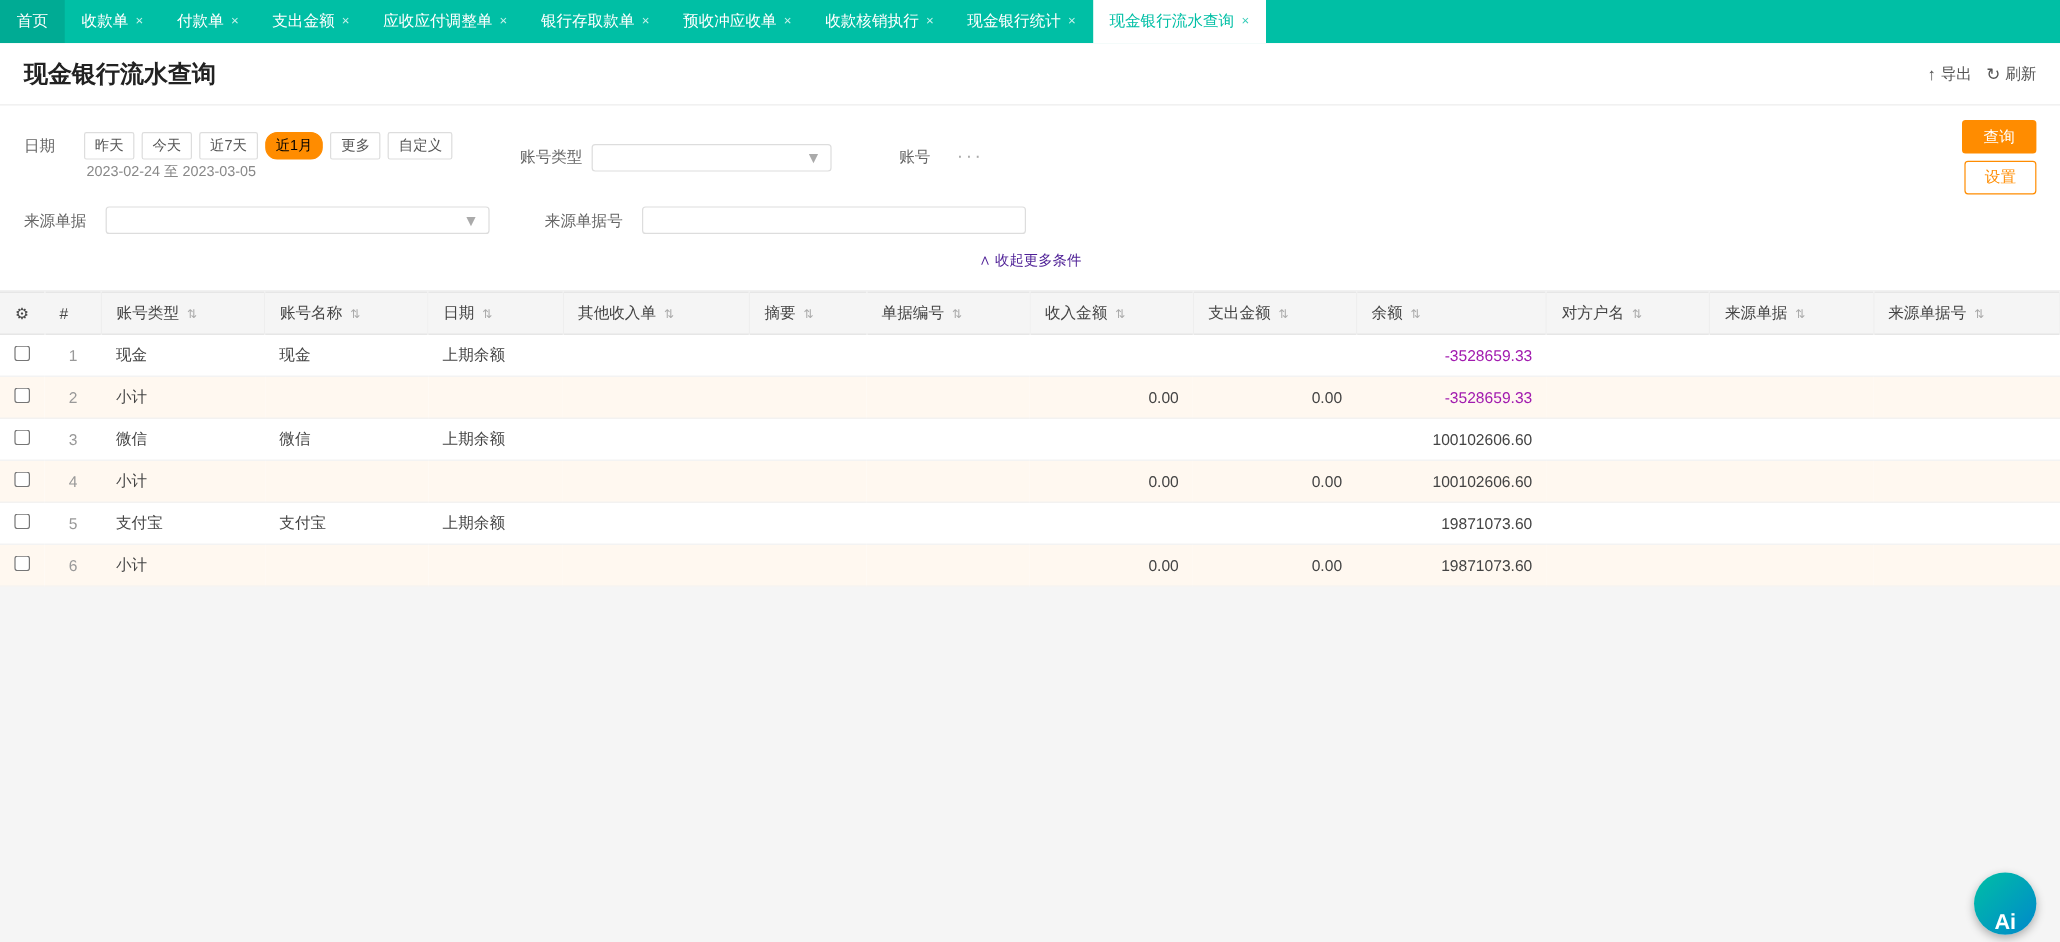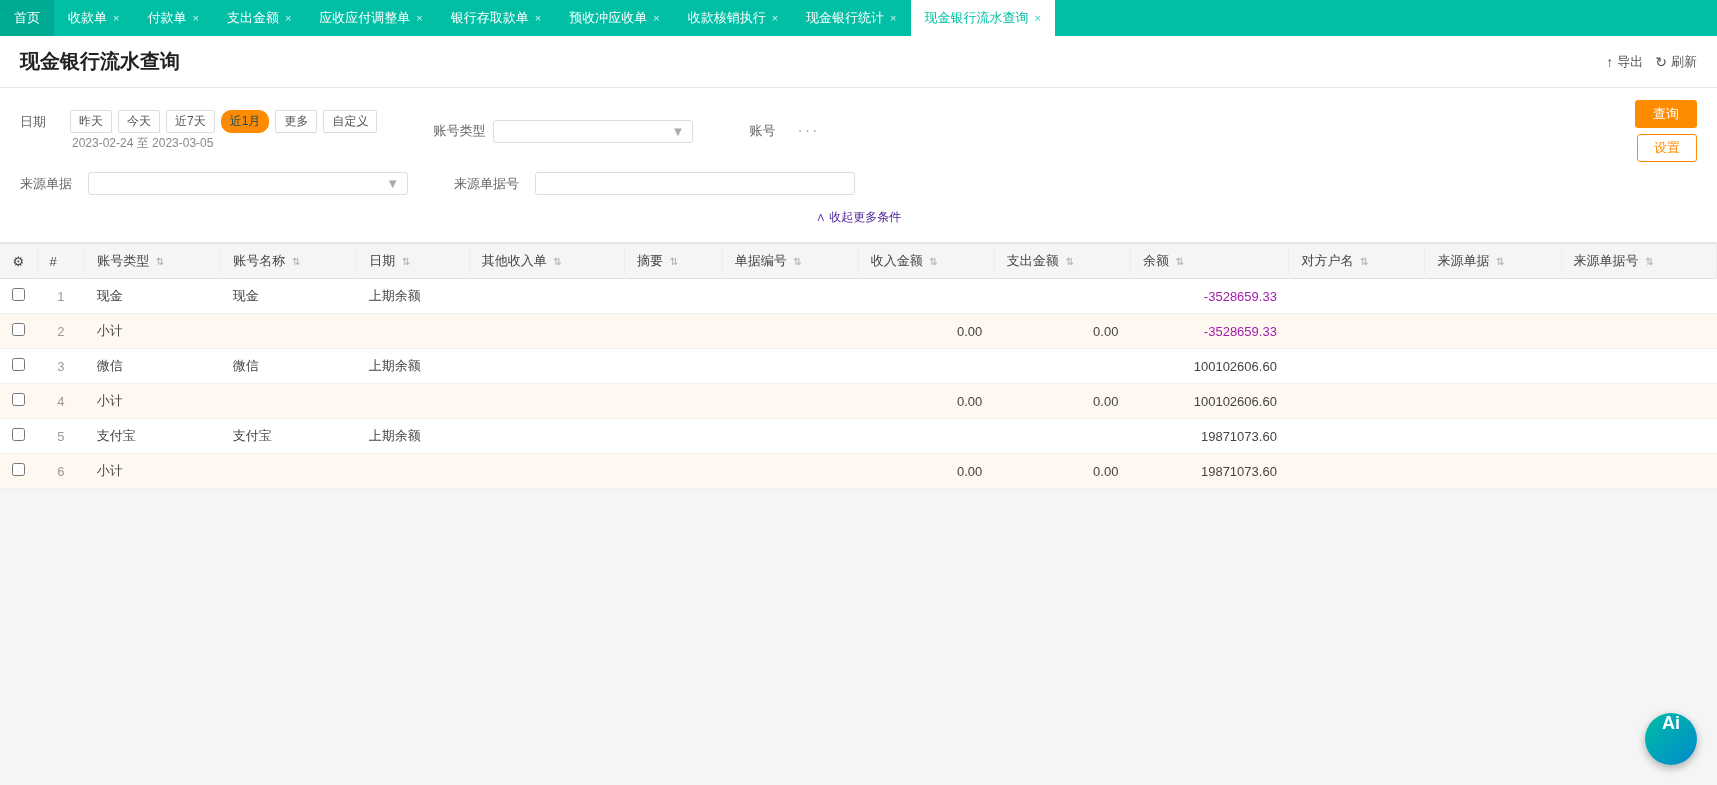--- a/index.html
+++ b/index.html
@@ -95,21 +95,21 @@
       padding: 2px 8px;
       border: 1px solid #ddd;
       border-radius: 2px;
       background: #fff;
       cursor: pointer;
       font-size: 12px;
       color: #555;
     }
     .date-btn.active {
       background: #ff8c00;
-      color: #0c4a6e;
+      color: #000000;
       border-color: #ff8c00;
       border-radius: 10px;
     }
     .date-range {
       color: #888;
       font-size: 12px;
       margin-top: 2px;
     }
     .filter-select {
       display: flex;
@@ -213,28 +213,28 @@
       color: #a21caf;
     }
     .row-num {
       color: #999;
       text-align: center;
     }
 
     .ai-btn {
       position: fixed;
       right: 20px;
-      bottom: 20px;
+      bottom: 6px;
       width: 52px;
       height: 52px;
       border-radius: 50%;
       background: linear-gradient(135deg, #00bfa5, #0088cc);
       color: white;
       display: flex;
-      align-items: flex-start;
+      align-items: flex-end;
       justify-content: center;
       font-size: 18px;
       font-weight: bold;
       cursor: pointer;
       box-shadow: 0 3px 8px rgba(0,0,0,0.3);
     }
   </style>
 </head>
 <body>
 

